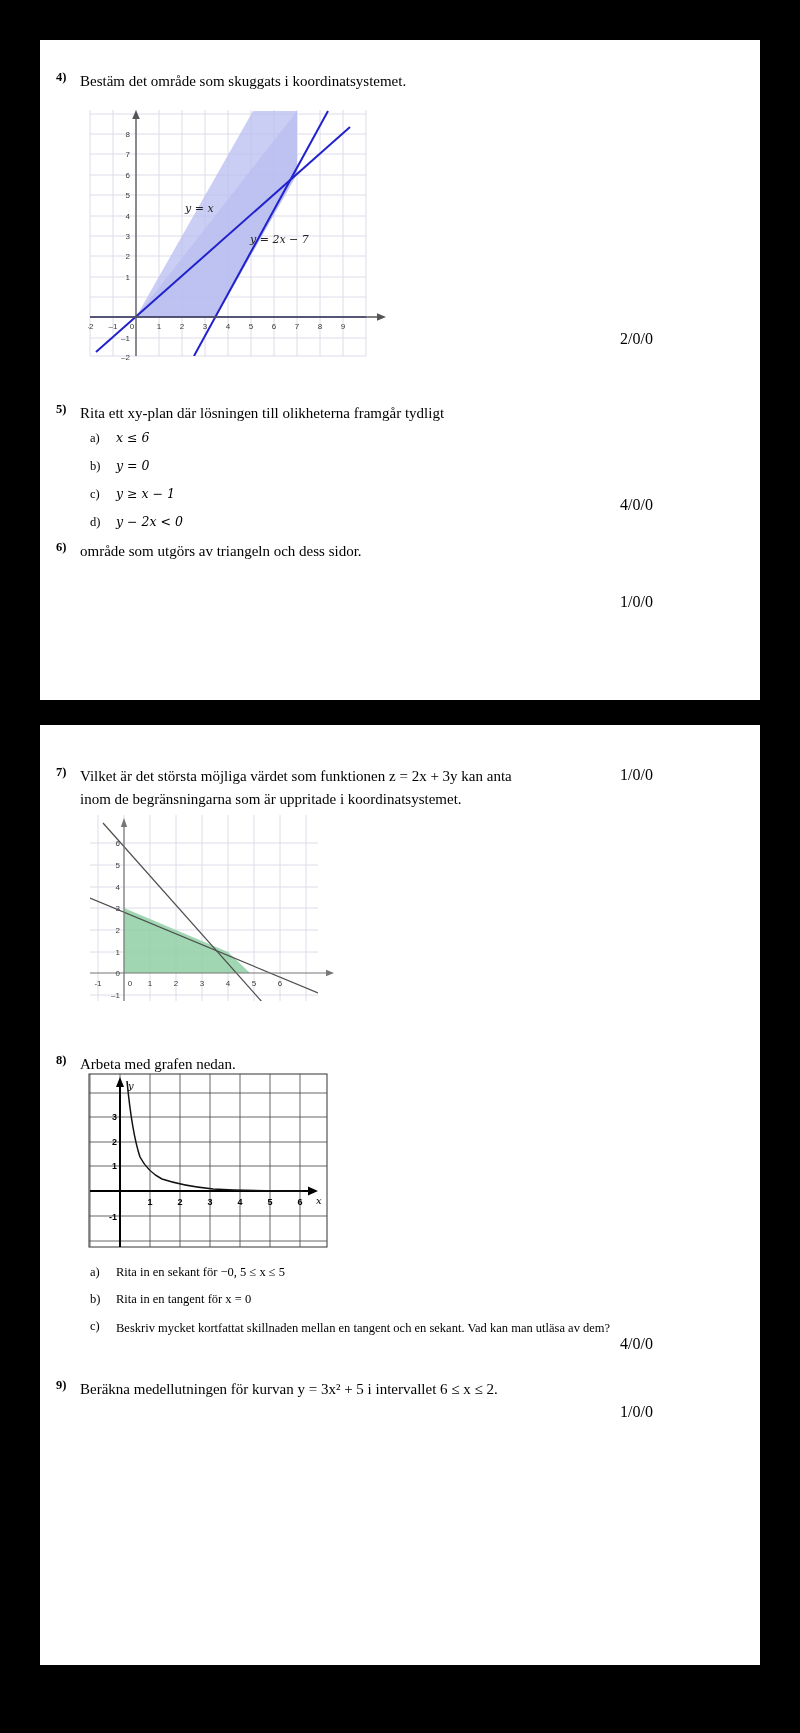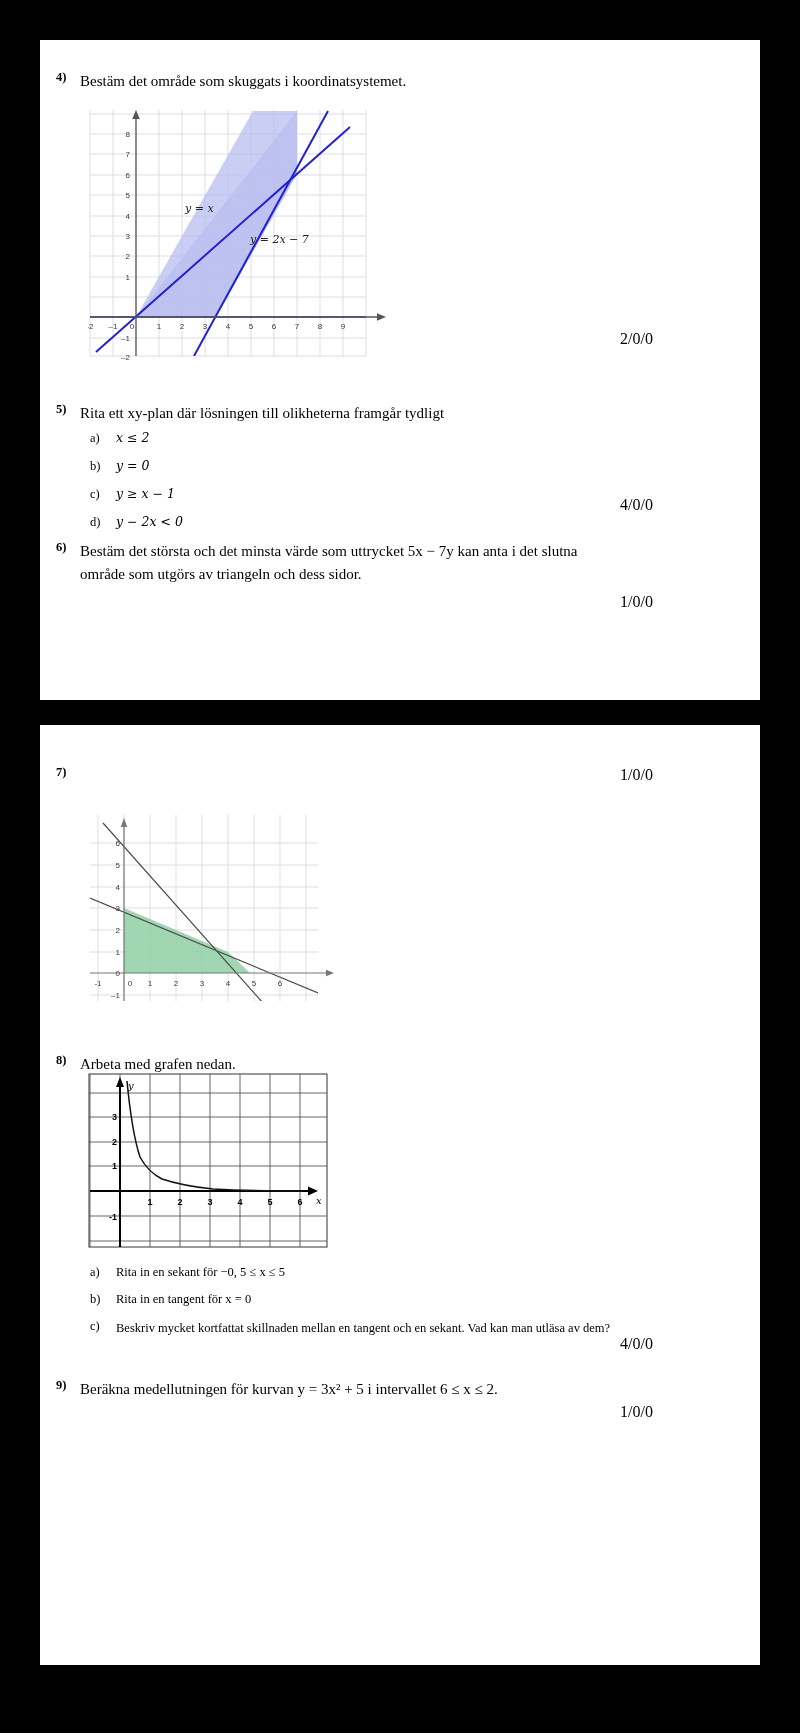--- a/index.html
+++ b/index.html
@@ -184,53 +184,56 @@
   <div class="q-row" style="top:362px; left:0;">
     <div class="q-num">5)</div>
     <div class="q-body">
       <span class="ln">Rita ett xy-plan där lösningen till olikheterna framgår tydligt</span>
     </div>
   </div>
 
   <div class="sub-list" style="top:390px; left:50px;">
     <div class="sub-item">
       <span class="sub-label">a)</span>
-      <span class="math">x ≤ 2</span>
+      <span class="math">x ≤ 6</span>
     </div>
     <div class="sub-item">
       <span class="sub-label">b)</span>
       <span class="math">y = 0</span>
     </div>
     <div class="sub-item">
       <span class="sub-label">c)</span>
       <span class="math">y ≥ x − 1</span>
     </div>
     <div class="sub-item">
       <span class="sub-label">d)</span>
       <span class="math">y − 2x &lt; 0</span>
     </div>
   </div>
 
   <div class="score" style="top:456px; left:580px;">4/0/0</div>
 
   <div class="q-row" style="top:500px; left:0;">
     <div class="q-num">6)</div>
     <div class="q-body">
-      <span class="ln">Bestäm det största och det minsta värde som uttrycket 5x − 7y kan anta i det slutna</span>
       <span class="ln">område som utgörs av triangeln och dess sidor.</span>
     </div>
   </div>
 
   <div class="score" style="top:553px; left:580px;">1/0/0</div>
 </div>
 
 <div class="page" id="page-2">
 
   <div class="q-row" style="top:40px; left:0;">
     <div class="q-num">7)</div>
+    <div class="q-body">
+      <span class="ln">Vilket är det största möjliga värdet som funktionen z  =  2x  +  3y kan anta</span>
+      <span class="ln">inom de begränsningarna som är uppritade i koordinatsystemet.</span>
+    </div>
   </div>
 
   <div class="score" style="top:41px; left:580px;">1/0/0</div>
 
   <div class="fig" style="top:88px; left:48px;">
     <svg width="250" height="200" viewBox="0 0 250 200">
       <defs>
         <clipPath id="clip7">
             <rect x="2" y="2" width="228" height="186"></rect>
           </clipPath>

